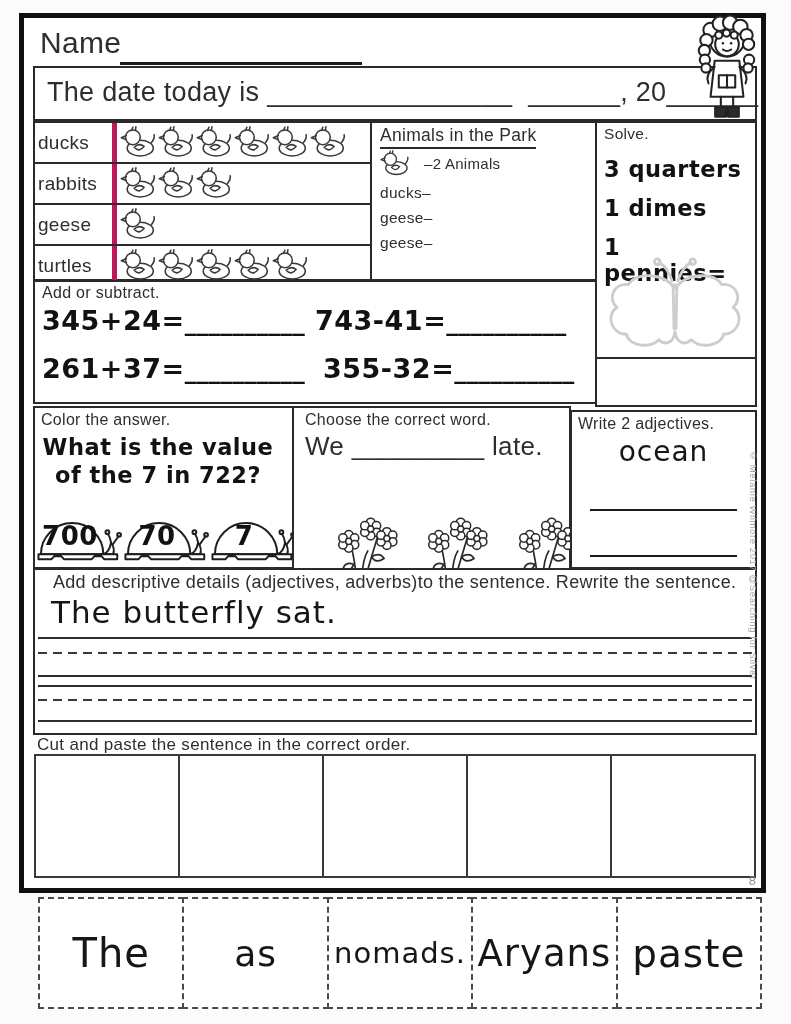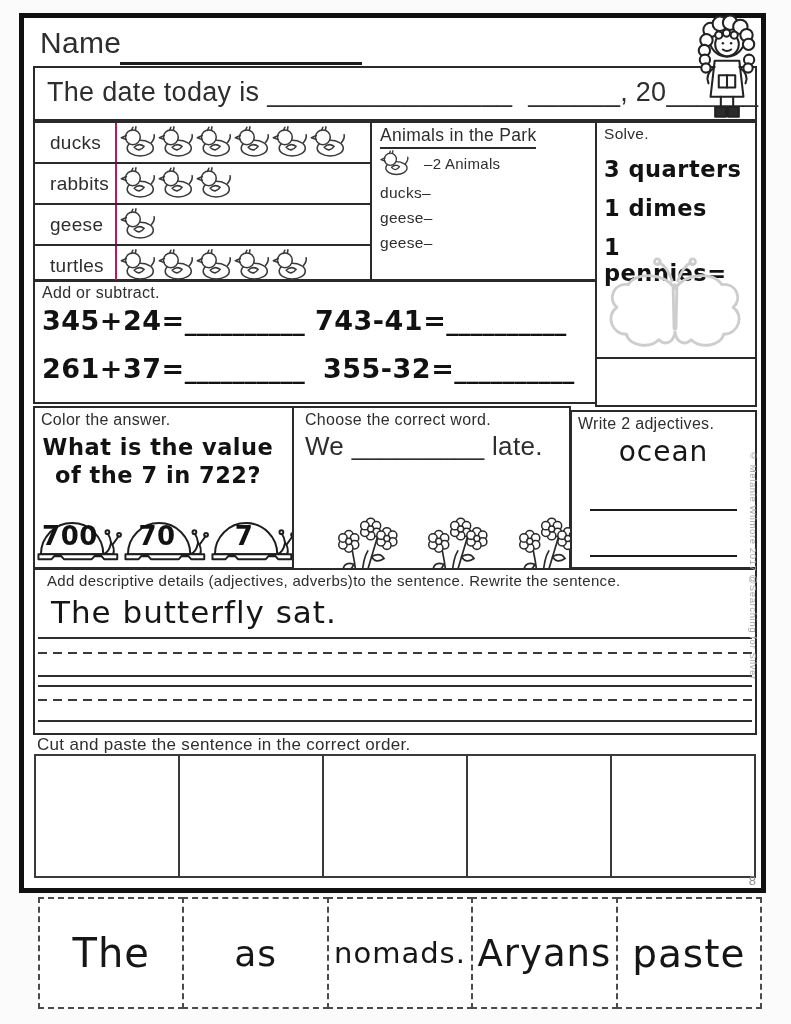--- a/index.html
+++ b/index.html
@@ -17,22 +17,22 @@
   .name-line{left:96px;top:44px;width:242px;border-top:3px solid #1c1c1c;}
   .girl{left:666px;top:-4px;width:74px;height:110px;z-index:6;}
   
   .date-box{left:9px;top:48px;width:724px;height:55px;}
   .date-inner{position:absolute;left:12px;top:0;line-height:49px;font-size:27px;white-space:nowrap;}
   .date-inner .gap1{margin-left:8px;} .date-inner .gap2{margin-left:16px;}
   
   .table-box{left:9px;top:103px;width:339px;height:160px;}
   .p-row{display:flex;height:39px;border-bottom:2px solid #2a2a2a;align-items:center;}
   .p-row:last-child{border-bottom:none;}
-  .p-label{width:82px;border-right:2px solid #be185d;align-self:stretch;display:flex;align-items:center;
-           padding-left:15px;font-size:19px;box-sizing:border-box;}
+  .p-label{width:82px;border-right:5px solid #be185d;align-self:stretch;display:flex;align-items:center;
+           padding-left:3px;font-size:19px;box-sizing:border-box;}
   .p-icons{display:flex;align-items:center;padding-left:3px;gap:1px;}
   .duck{width:37px;height:33px;}
   
   .park-box{left:346px;top:103px;width:227px;height:160px;padding:2px 8px;}
   .park-title{display:inline-block;font-size:17.5px;border-bottom:2px solid #2a2a2a;padding-bottom:1px;}
   .key-row{display:flex;align-items:center;gap:14px;margin-top:1px;}
   .key-row .duck{width:30px;height:27px;}
   .key-text{font-size:15px;}
   .park-line{font-size:15.5px;margin-top:7px;}
   
@@ -63,21 +63,21 @@
   .flowers{position:absolute;left:2px;right:2px;bottom:0;display:flex;justify-content:space-around;}
   .fl{position:relative;width:86px;height:102px;margin-left:25px;}
   .fl svg{position:absolute;top:0;left:3px;width:80px;height:80px;}
   .fl-word{position:absolute;bottom:2px;width:100%;text-align:center;font-size:23px;}
   
   .adj-box{left:546px;top:392px;width:187px;height:159px;padding:3px 6px;}
   .adj-word{font-size:28px;text-align:center;margin-top:2px;}
   .ans-line{position:absolute;left:18px;right:18px;border-top:2.5px solid #1c1c1c;}
   
   .rewrite-box{left:9px;top:550px;width:724px;height:167px;}
-  .rw-header{padding:2px 12px;font-size:15px;white-space:nowrap;}
+  .rw-header{padding:2px 18px;font-size:18px;white-space:nowrap;}
   .rw-sentence{position:absolute;left:16px;top:24px;font-size:31px;}
   .wl{position:absolute;left:3px;right:3px;}
   .wl-s{border-top:2px solid #2e2e2e;}
   .wl-d{height:2px;background:repeating-linear-gradient(90deg,#3a3a3a 0 9px,transparent 9px 15px);}
   
   .cut-box{left:9px;top:717px;width:724px;height:142px;border:none;}
   .cut-header{padding:0 4px;font-size:17px;}
   .cp-grid{position:absolute;left:1px;right:1px;top:19px;height:120px;border:2px solid #3a3a3a;display:flex;}
   .cp-cell{flex:1;border-right:2px solid #3a3a3a;}
   .cp-cell:last-child{border-right:none;}

